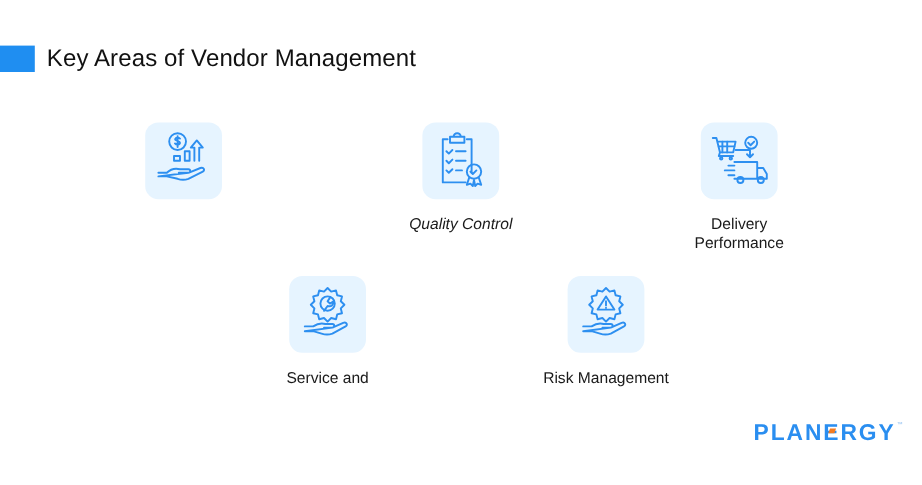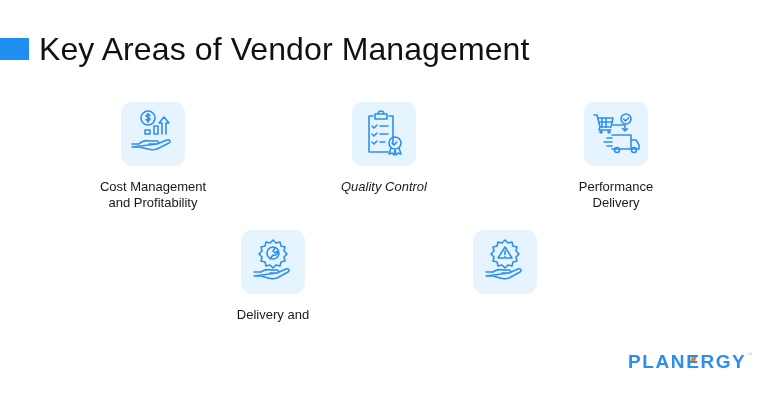--- a/index.html
+++ b/index.html
@@ -8,21 +8,21 @@
     position: relative; overflow: hidden;
     font-family: "Liberation Sans", "DejaVu Sans", sans-serif;
     color: #111111;
   }
   .title-bar {
     position: absolute; left: 0; top: 38px; width: 29px; height: 22px;
     background: #1f8ef1;
   }
   .title {
     position: absolute; left: 39px; top: 33px;
-    font-size: 32px; font-weight: 500; letter-spacing: 0.1px;
+    font-size: 20px; font-weight: 500; letter-spacing: 0.1px;
     color: #111111; margin: 0; line-height: 32px;
   }
   .item { position: absolute; width: 200px; text-align: center; }
   .tile {
     width: 64px; height: 64px; margin: 0 auto;
     background: #e6f4ff; border-radius: 11px;
     display: flex; align-items: center; justify-content: center;
   }
   .tile svg { width: 50px; height: 50px; }
   .label {
@@ -50,24 +50,20 @@
   <div class="tile">
     <svg viewBox="0 0 50 50">
       <circle class="s" cx="20" cy="9" r="7"></circle>
       <path class="s" d="M22 6.5c-1-1-3.5-1.2-4 .3s4 1.5 4 3.2-3 2-4.2.5M20 4.5v9"></path>
       <rect class="s" x="17" y="21" width="5" height="4"></rect>
       <rect class="s" x="26" y="17" width="4" height="8"></rect>
       <path class="s" d="M34 25V14h-3l5-6 5 6h-3v11"></path>
       <path class="s" d="M4 35h7c3-3 7-4 11-3h7c2 0 2 3 0 3h-8M29 35l10-4c3-1 4 2 2 3l-12 6c-3 1-6 1-9 0l-9-2H4z"></path>
     </svg>
   </div>
-  <div class="label">
-    <div>Cost Management</div>
-    <div>and Profitability</div>
-  </div>
 </div>
 
 <div class="item" style="left:284px; top:102px;font-style:italic;">
   <div class="tile">
     <svg viewBox="0 0 50 50">
       <path class="s" d="M30 7h4v28M14 7h-4v36h19"></path>
       <path class="s" d="M16 5h12v5H16zM19 5a3 3 0 0 1 6 0"></path>
       <path class="s" d="M13 17l2 2 3-3M21 17h8M13 25l2 2 3-3M21 25h8M13 33l2 2 3-3M21 33h5"></path>
       <circle class="s" cx="36" cy="34" r="6"></circle>
       <path class="s" d="M33 34l2 2 3-3M32 39l-2 6 3-1 2 2 1-5M40 39l2 6-3-1-2 2-1-5"></path>
@@ -86,43 +82,46 @@
       <circle class="s" cx="10" cy="23" r="1"></circle>
         <circle class="s" cx="18" cy="23" r="1"></circle>
       <circle class="s" cx="35" cy="10" r="5"></circle>
       <path class="s" d="M32.5 10l2 2 3-3M22 16h12v6M31.5 19.5L34 22l2.5-2.5"></path>
       <path class="s" d="M21 26h19v14H21M40 31h5l3 5v4h-8M16 29h5M13 33h8M16 37h5"></path>
       <circle class="s" cx="26" cy="41" r="2.5"></circle>
         <circle class="s" cx="43" cy="41" r="2.5"></circle>
     </svg>
   </div>
   <div class="label">
+    <div>Delivery</div>
     <div>Performance</div>
-    <div>Delivery</div>
   </div>
 </div>
 
 <div class="item" style="left:173px; top:230px;">
   <div class="tile">
     <svg viewBox="0 0 50 50">
       <path class="s" d="M25 3l3 3 4-1 1 4 4 1-1 4 3 3-3 3 1 4-4 1-1 4-4-1-3 3-3-3-4 1-1-4-4-1 1-4-3-3 3-3-1-4 4-1 1-4 4 1z"></path>
       <circle class="s" cx="25" cy="16" r="6"></circle>
       <path class="s" d="M27 11l-2 3 2 2 3-2c0 3-2 5-5 4l-3 4"></path>
       <path class="s" d="M6 35h7c3-2 6-3 10-2h6c2 0 2 3 0 3h-7M29 36l9-4c3-1 4 2 2 3l-11 6c-3 1-6 1-9 0l-7-2H6z"></path>
     </svg>
   </div>
   <div class="label">
-    <div>Delivery and</div>
+    <div>Service and</div>
   </div>
 </div>
 
 <div class="item" style="left:405px; top:230px;">
   <div class="tile">
     <svg viewBox="0 0 50 50">
       <path class="s" d="M25 3l3 3 4-1 1 4 4 1-1 4 3 3-3 3 1 4-4 1-1 4-4-1-3 3-3-3-4 1-1-4-4-1 1-4-3-3 3-3-1-4 4-1 1-4 4 1z"></path>
       <path class="s" d="M25 10l7 11H18z"></path>
       <path class="s" d="M25 14v3.5M25 19.5v.2"></path>
       <path class="s" d="M6 35h7c3-2 6-3 10-2h6c2 0 2 3 0 3h-7M29 36l9-4c3-1 4 2 2 3l-11 6c-3 1-6 1-9 0l-7-2H6z"></path>
     </svg>
   </div>
+  <div class="label">
+    <div>Risk Management</div>
+  </div>
 </div>
 
 <div class="logo"><span>PLAN</span><span class="accent">E</span><span>RGY</span><span class="tm">™</span></div>
 
 </body></html>

